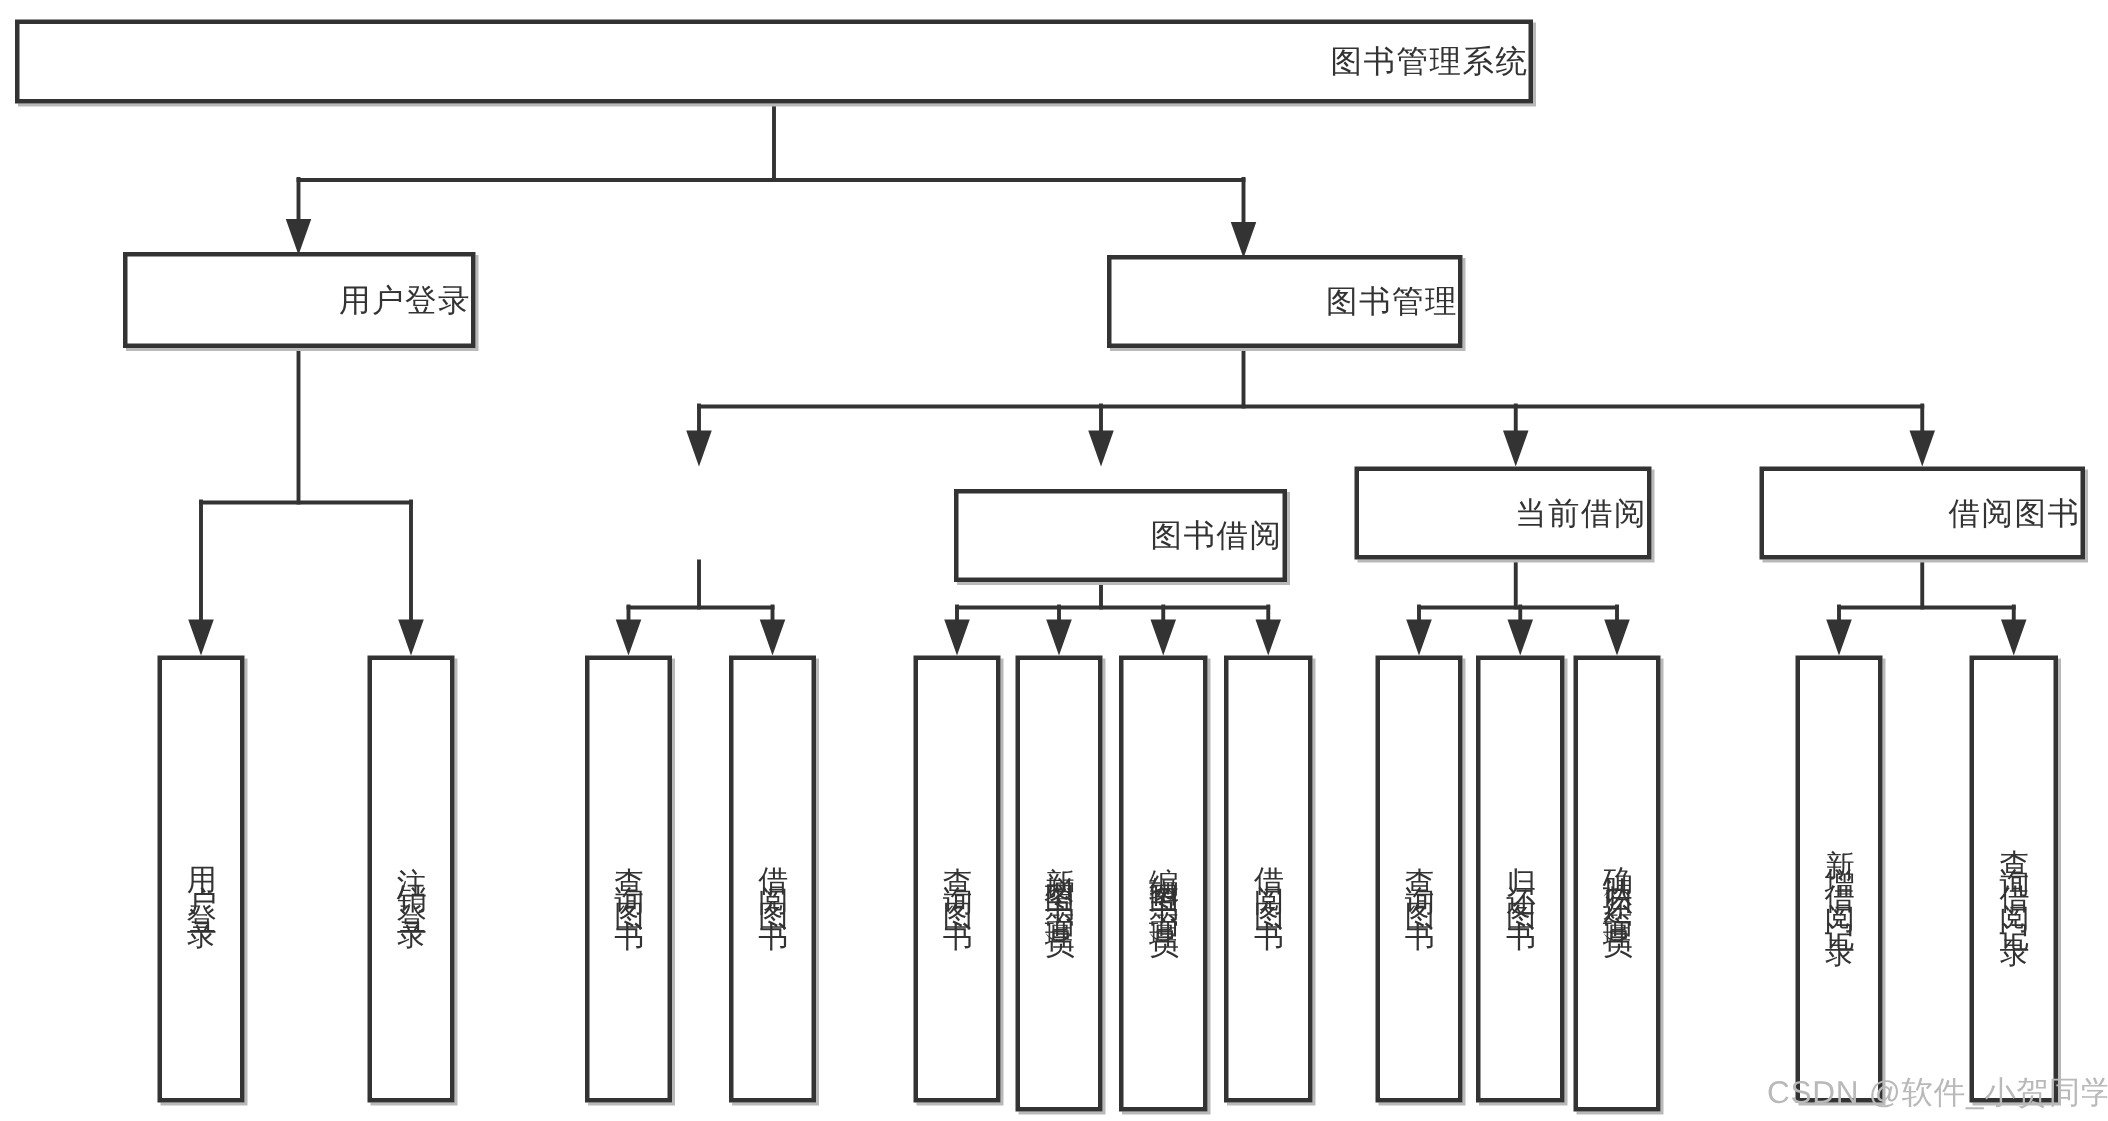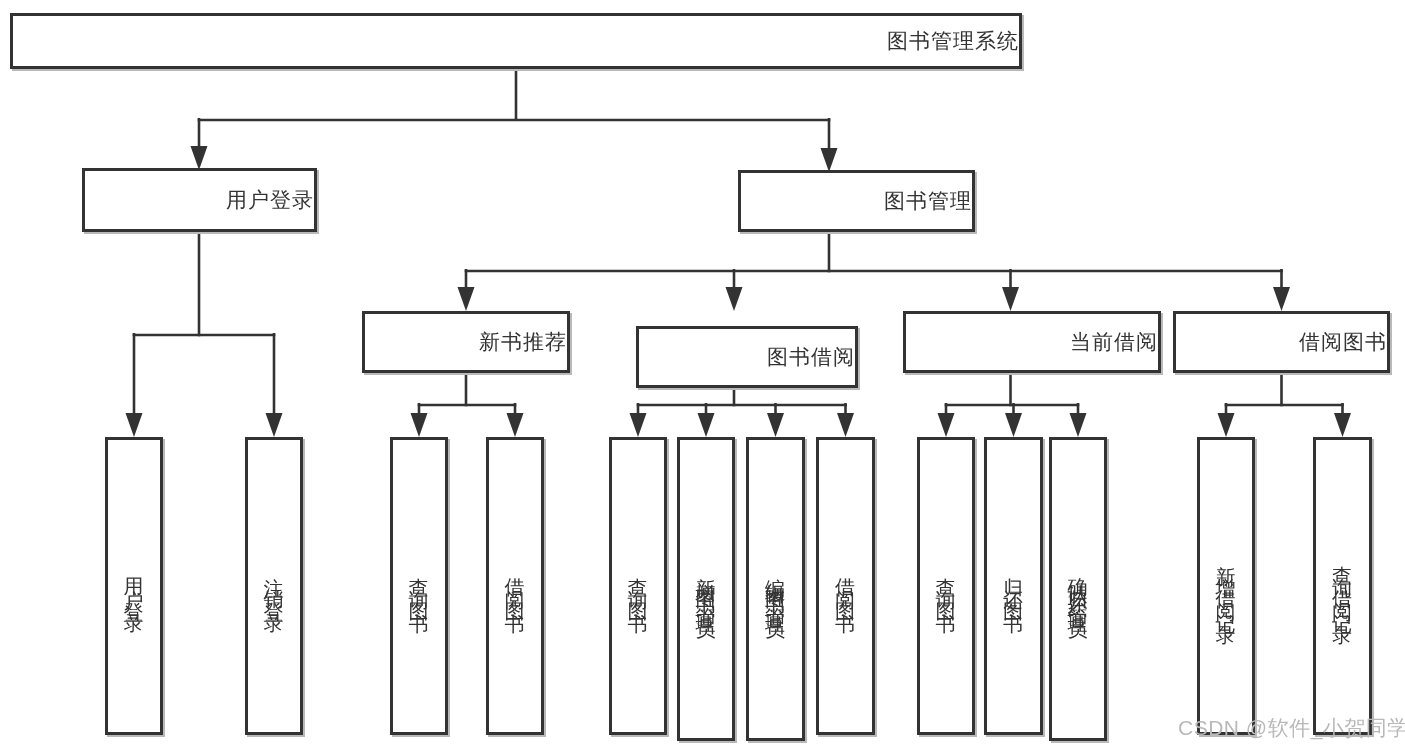--- a/index.html
+++ b/index.html
@@ -100,27 +100,24 @@
     <span>图书管理系统</span>
   </div>
 
   <div class="box h" style="left:82px;top:168px;width:235px;height:64px;">
     <span>用户登录</span>
   </div>
   <div class="box h" style="left:738px;top:170px;width:237px;height:62px;">
     <span>图书管理</span>
   </div>
 
-  <div class="box h" style="left:362px;top:311px;width:208px;height:62px;">
-    <span>新书推荐</span>
-  </div>
   <div class="box h" style="left:636px;top:311px;width:222px;height:62px;margin-top:15px;">
     <span>图书借阅</span>
   </div>
-  <div class="box h" style="left:903px;top:311px;width:258px;height:62px;font-family:Liberation Serif, serif;">
+  <div class="box h" style="left:903px;top:311px;width:198px;height:62px;font-family:Liberation Serif, serif;">
     <span>当前借阅</span>
   </div>
   <div class="box h" style="left:1173px;top:311px;width:217px;height:62px;">
     <span>借阅图书</span>
   </div>
 
   <div class="box v" style="left:105px;top:437px;width:58px;height:298px;">
     <span>用户登录</span>
   </div>
   <div class="box v" style="left:245px;top:437px;width:58px;height:298px;">

